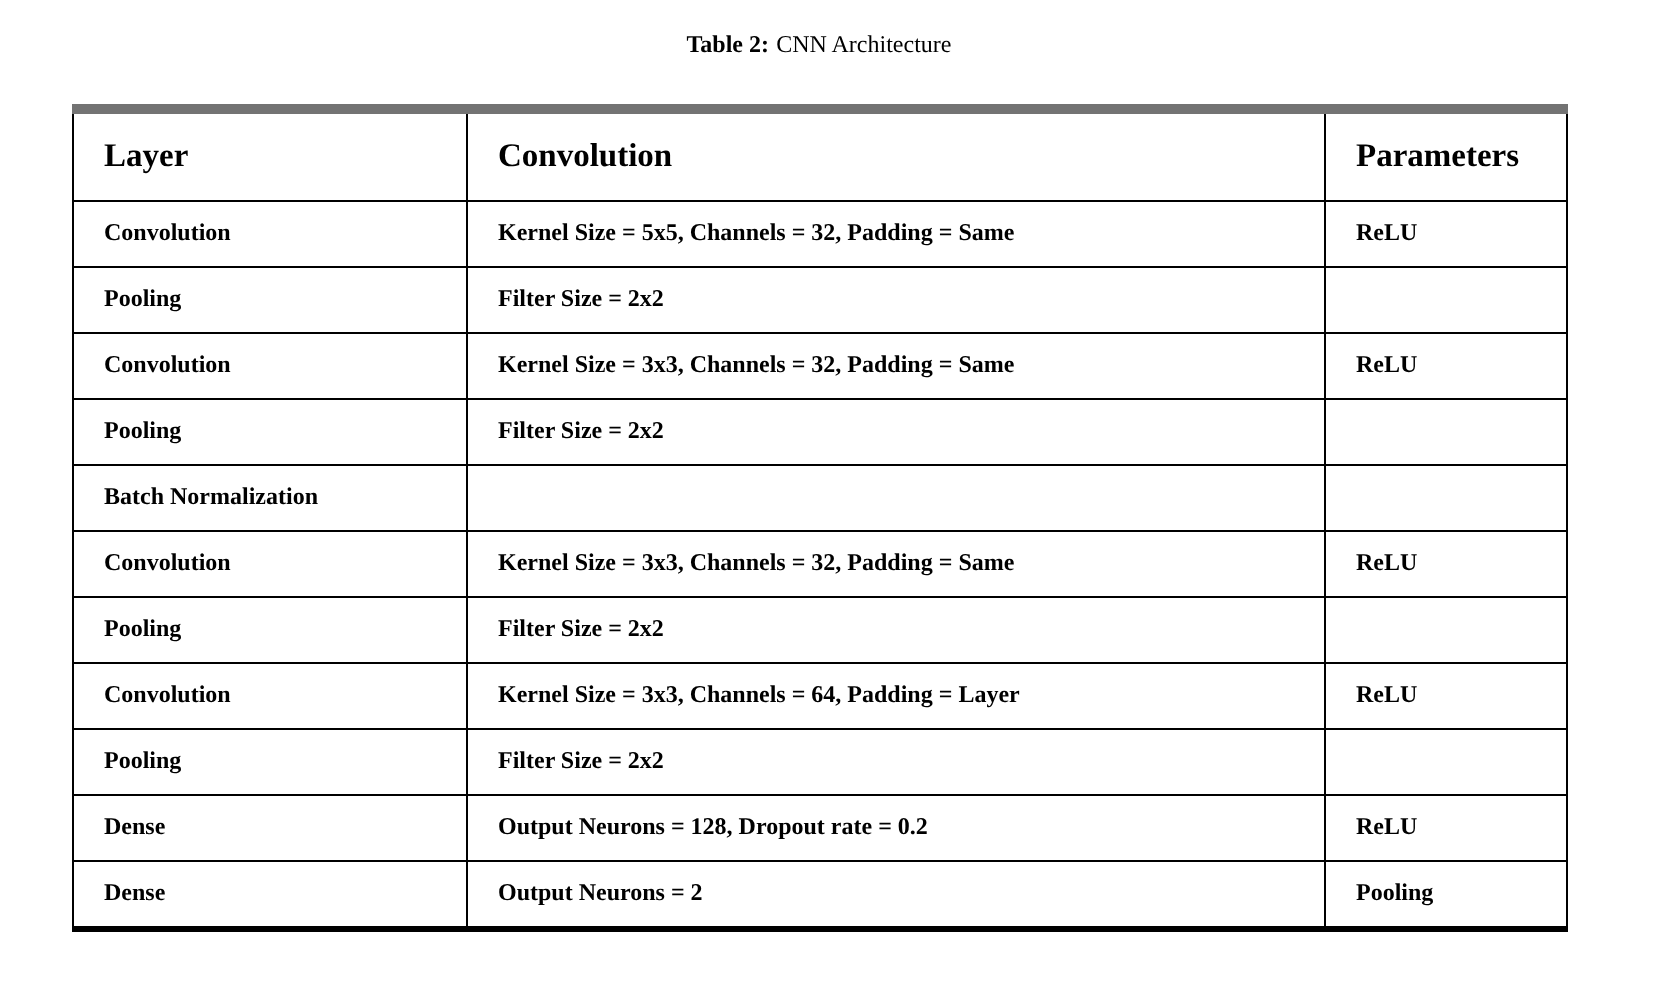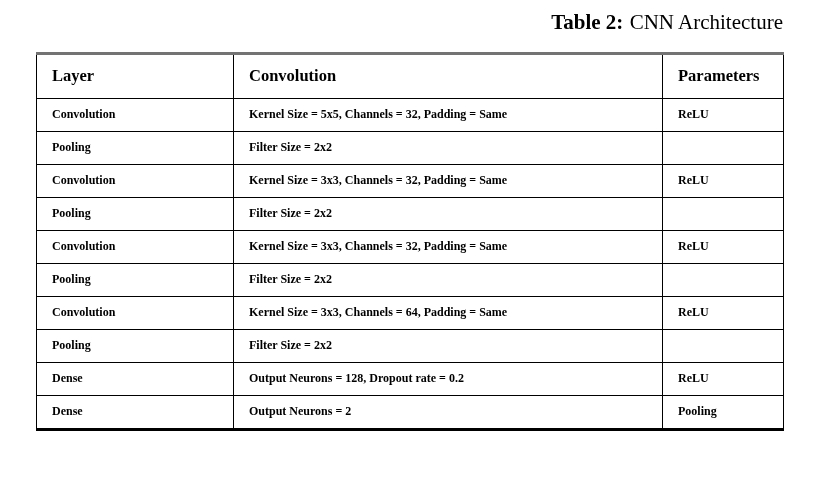--- a/index.html
+++ b/index.html
@@ -11,36 +11,36 @@
     font-family: "Liberation Serif", serif;
     color: #000000;
     position: relative;
     overflow: hidden;
   }
   .caption {
     position: absolute;
     left: 36px;
     top: 11px;
     width: 747px;
-    text-align: right;
-    font-size: 21px;
+    text-align: center;
+    font-size: 12px;
     line-height: 22px;
     white-space: nowrap;
   }
   .caption .label { font-weight: bold; }
   .caption .rest  { margin-left: 0.30em; }
 
   table.arch {
     position: absolute;
     left: 36px;
     top: 52px;
     width: 747px;
     border-collapse: collapse;
     table-layout: fixed;
-    border-top: 3px solid #737373;
+    border-top: 5px solid #737373;
     border-bottom: 3px solid #000000;
   }
   table.arch th,
   table.arch td {
     border: 1px solid #000000;
     padding: 0 6px 0 15px;
     vertical-align: middle;
     text-align: left;
     font-size: 12px;
     line-height: 1.1;
@@ -92,32 +92,37 @@
       <td>Convolution</td>
       <td>Kernel Size = 3x3, Channels = 32, Padding = Same</td>
       <td>ReLU</td>
     </tr>
     <tr>
       <td>Pooling</td>
       <td>Filter Size = 2x2</td>
       <td></td>
     </tr>
     <tr>
+      <td>Batch Normalization</td>
+      <td></td>
+      <td></td>
+    </tr>
+    <tr>
       <td>Convolution</td>
       <td>Kernel Size = 3x3, Channels = 32, Padding = Same</td>
       <td>ReLU</td>
     </tr>
     <tr>
       <td>Pooling</td>
       <td>Filter Size = 2x2</td>
       <td></td>
     </tr>
     <tr>
       <td>Convolution</td>
-      <td>Kernel Size = 3x3, Channels = 64, Padding = Same</td>
+      <td>Kernel Size = 3x3, Channels = 64, Padding = Layer</td>
       <td>ReLU</td>
     </tr>
     <tr>
       <td>Pooling</td>
       <td>Filter Size = 2x2</td>
       <td></td>
     </tr>
     <tr>
       <td>Dense</td>
       <td>Output Neurons = 128, Dropout rate = 0.2</td>

